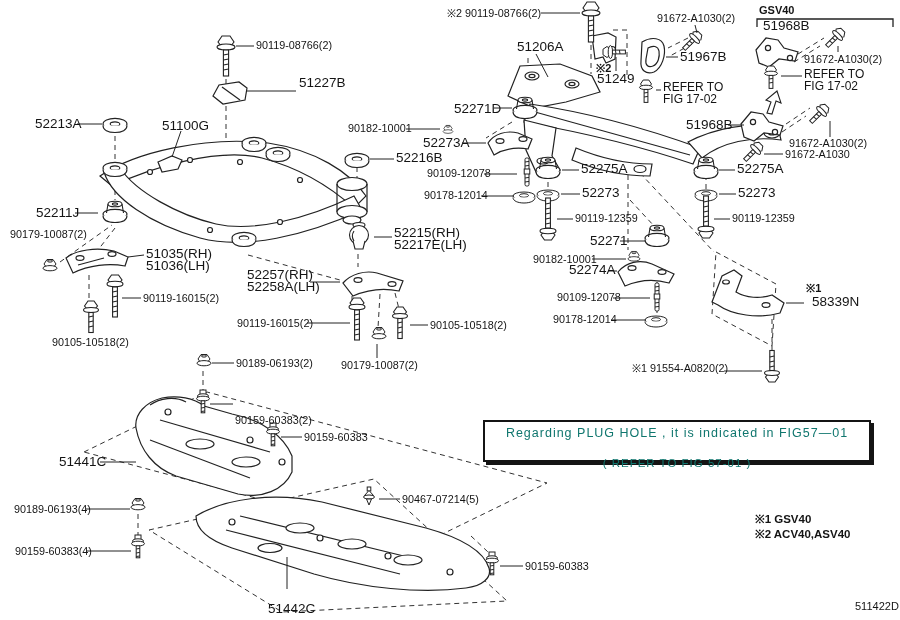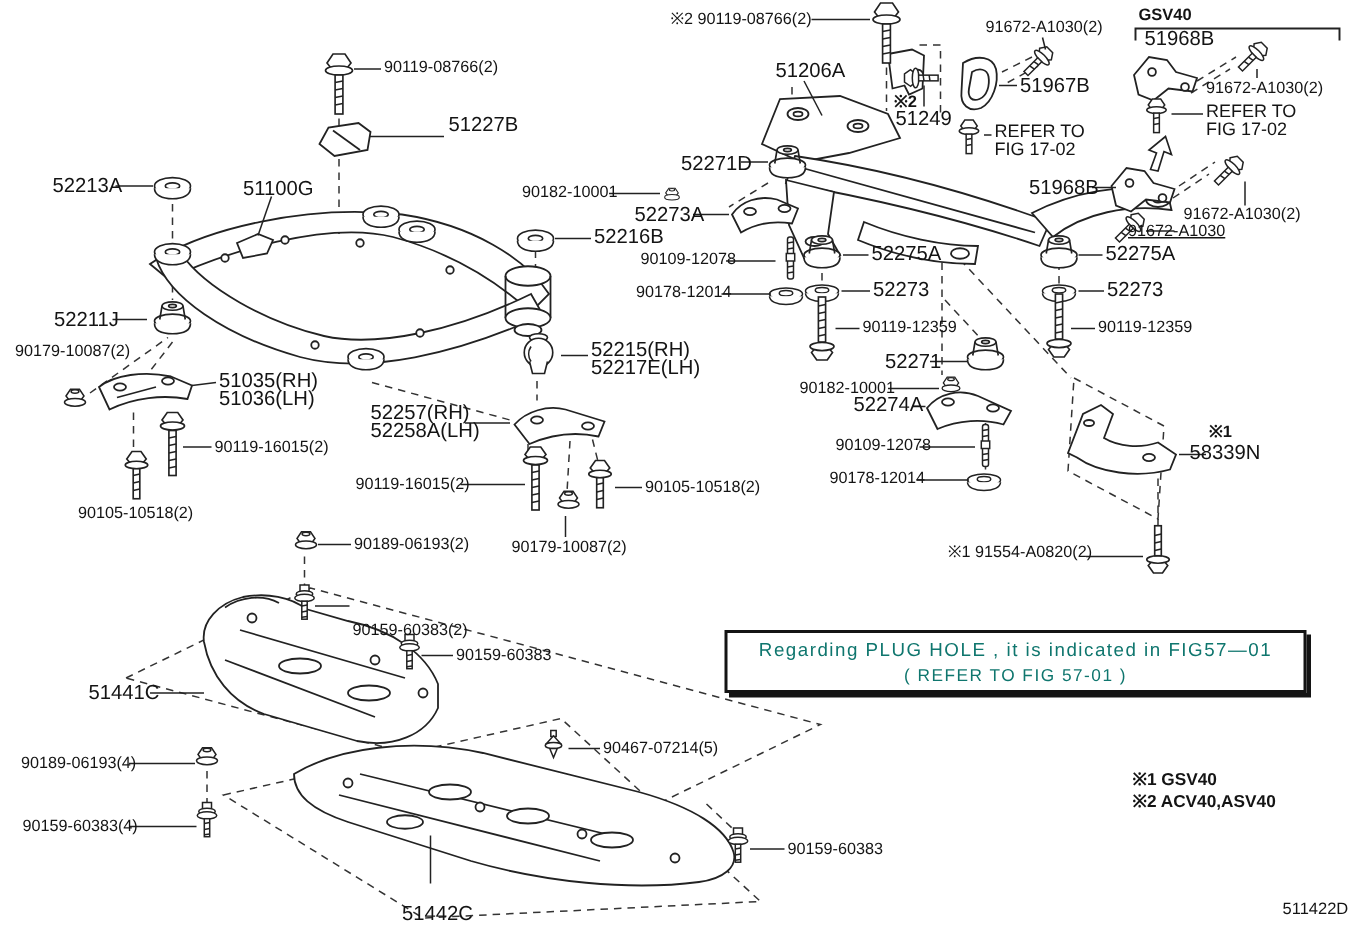--- a/index.html
+++ b/index.html
@@ -8,21 +8,21 @@
   #art{position:absolute;left:0;top:0;}
   .lbl{position:absolute;white-space:nowrap;color:#141414;letter-spacing:0;line-height:1.05;}
   .lg{font-size:13.5px;}
   .md{font-size:12px;text-align:center;}
   .sm{font-size:10.8px;}
   .smb{font-size:11px;font-weight:bold;}
   #plug-box{position:absolute;left:483px;top:420px;width:384px;height:38px;
             border:2px solid #141414;box-shadow:3px 3px 0 0 #141414;background:#fff;
             text-align:center;color:#0f766e;}
   #plug-box .l1{font-size:12.5px;margin-top:4px;letter-spacing:1px;}
-  #plug-box .l2{font-size:11.5px;margin-top:5px;letter-spacing:1px;}
+  #plug-box .l2{font-size:11.5px;margin-top:17px;letter-spacing:1px;}
   .note{position:absolute;font-size:11.5px;color:#141414;font-weight:bold;}
   #diagram-code{position:absolute;left:855px;top:600px;font-size:11px;color:#141414;}
 </style>
 </head>
 <body>
 
 <div id="stage">
 
   <svg id="art" width="900" height="620" viewBox="0 0 900 620">
     <defs>
@@ -407,34 +407,34 @@
       <div class="lbl md" style="left: 663px; top: 81px;">REFER TO</div>
       <div class="lbl md" style="left: 663px; top: 93px;">FIG 17-02</div>
       <div class="lbl lg" style="left: 454px; top: 102px; text-align: center;">52271D</div>
       <div class="lbl smb" style="left: 759px; top: 5px;">GSV40</div>
       <div class="lbl lg" style="left: 763px; top: 19px;">51968B</div>
       <div class="lbl sm" style="left: 804px; top: 54px;">91672-A1030(2)</div>
       <div class="lbl md" style="left: 804px; top: 68px;">REFER TO</div>
       <div class="lbl md" style="left: 804px; top: 80px;">FIG 17-02</div>
       <div class="lbl lg" style="left: 686px; top: 118px;">51968B</div>
       <div class="lbl sm" style="left: 789px; top: 138px;">91672-A1030(2)</div>
-      <div class="lbl sm" style="left: 752px; top: 149px; text-decoration: underline;">91672-A1030</div>
+      <div class="lbl sm" style="left: 785px; top: 149px;">91672-A1030</div>
       <div class="lbl lg" style="left: 581px; top: 162px;">52275A</div>
       <div class="lbl lg" style="left: 582px; top: 186px;">52273</div>
       <div class="lbl sm" style="left: 575px; top: 213px;">90119-12359</div>
       <div class="lbl lg" style="left: 737px; top: 162px;">52275A</div>
       <div class="lbl lg" style="left: 738px; top: 186px;">52273</div>
       <div class="lbl sm" style="left: 732px; top: 213px;">90119-12359</div>
       <div class="lbl lg" style="left: 590px; top: 234px;">52271</div>
       <div class="lbl sm" style="left: 533px; top: 254px;">90182-10001</div>
       <div class="lbl lg" style="left: 569px; top: 263px;">52274A</div>
       <div class="lbl sm" style="left: 557px; top: 292px;">90109-12078</div>
       <div class="lbl sm" style="left: 553px; top: 314px;">90178-12014</div>
       <div class="lbl smb" style="left: 806px; top: 283px;">※1</div>
-      <div class="lbl lg" style="left: 793px; top: 295px;">58339N</div>
+      <div class="lbl lg" style="left: 812px; top: 295px;">58339N</div>
       <div class="lbl sm" style="left: 632px; top: 363px;">※1 91554-A0820(2)</div>
     </div>
 
   <div id="plug-box">
     <div class="l1">Regarding   PLUG  HOLE  , it is indicated  in  FIG57—01</div>
     <div class="l2">( REFER TO FIG 57-01    )</div>
   </div>
 
   <div class="note" style="left:755px;top:511px;">※1 GSV40</div>
   <div class="note" style="left:755px;top:526px;">※2 ACV40,ASV40</div>

